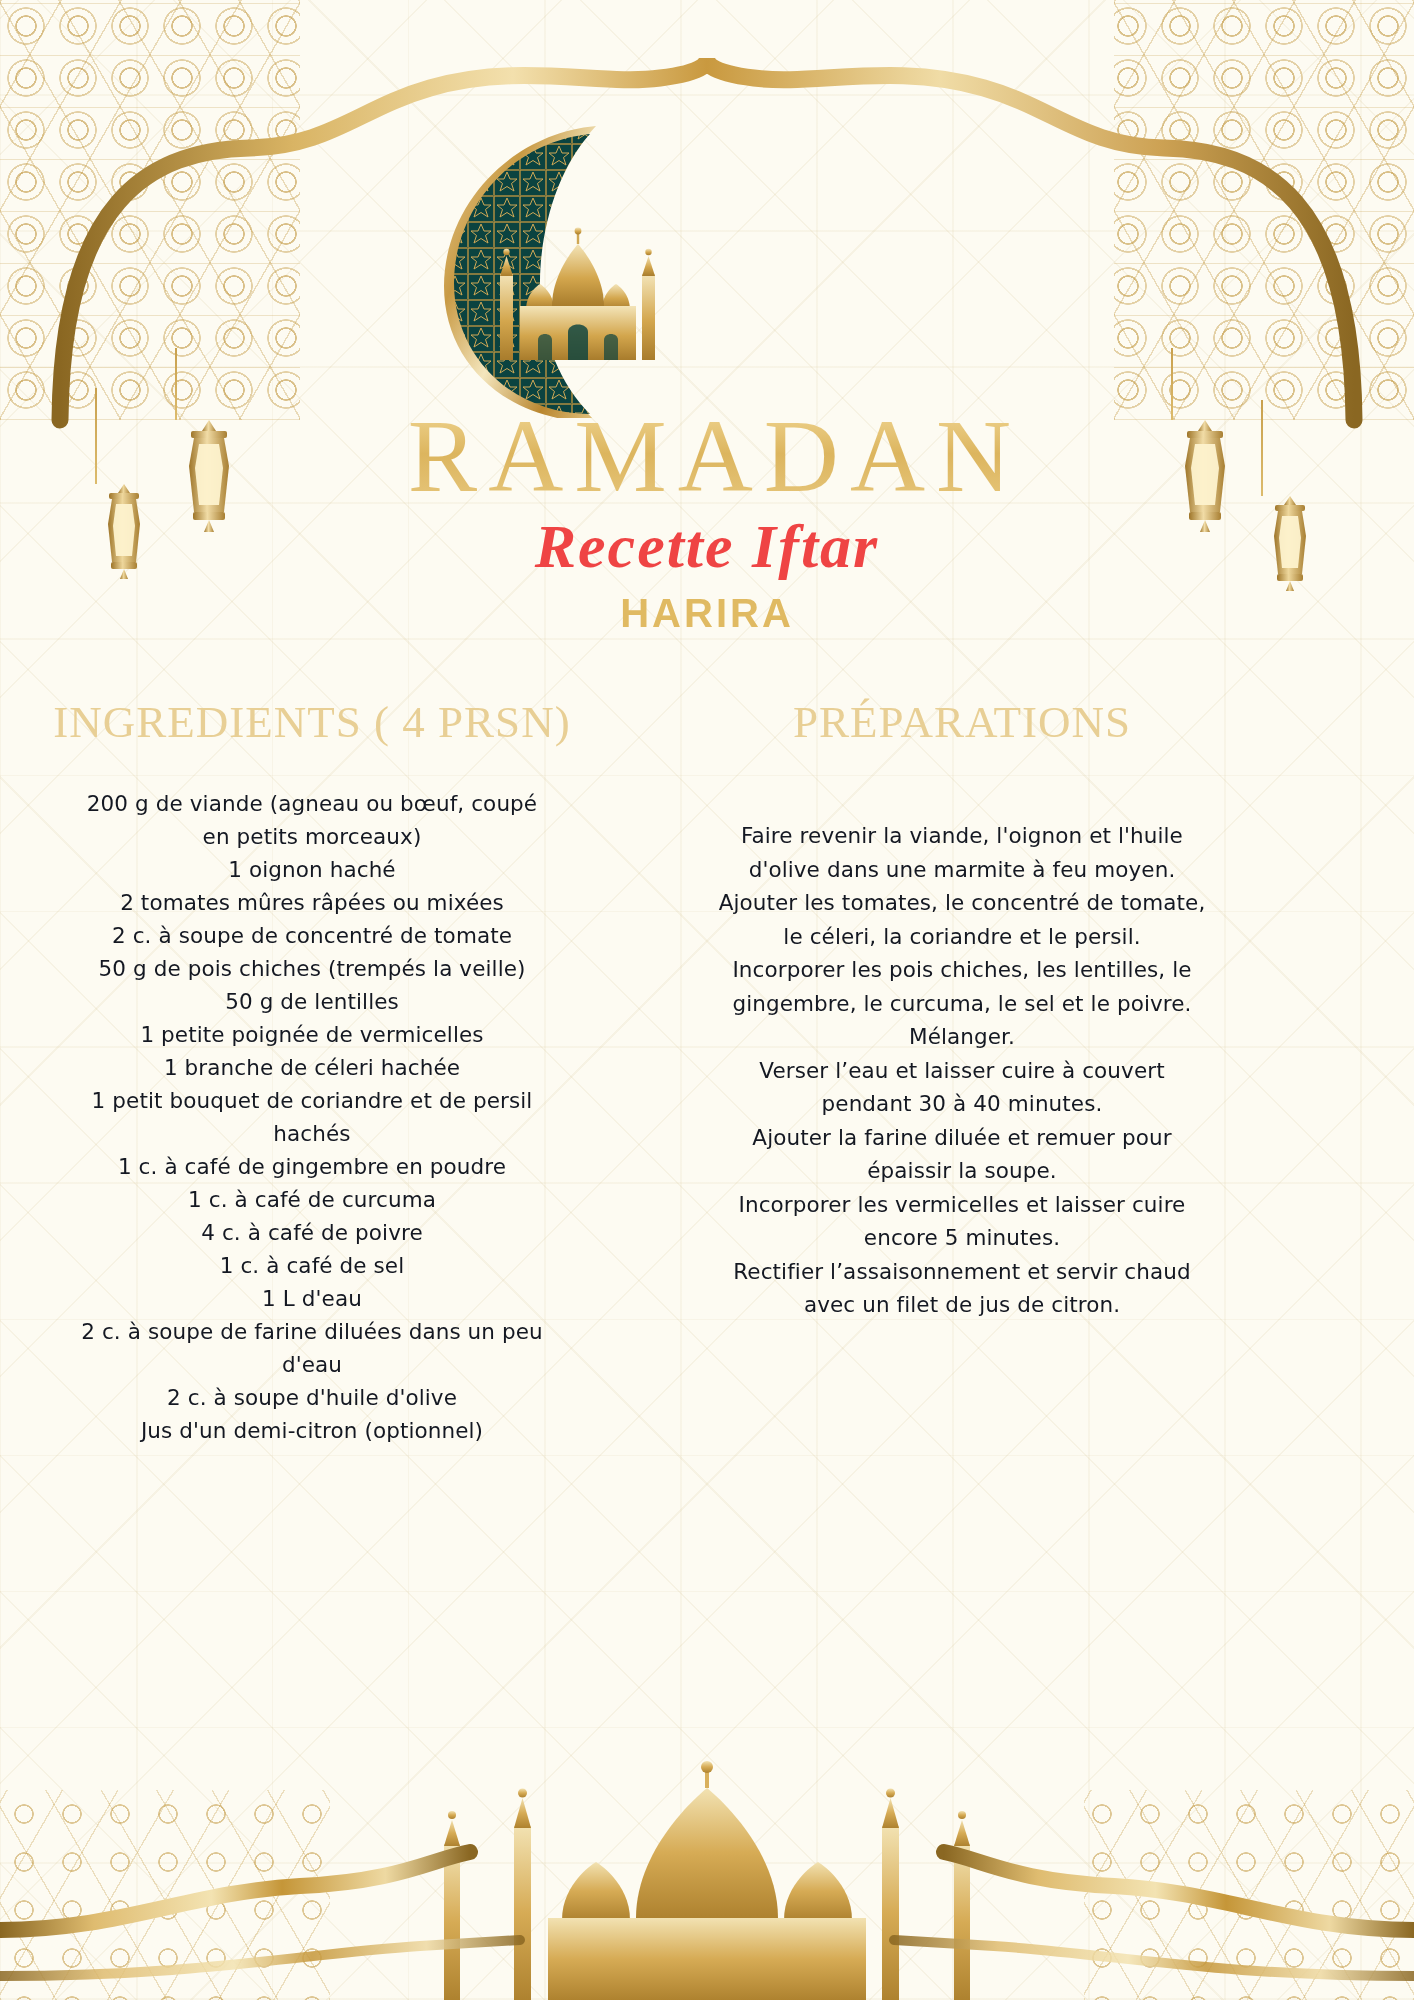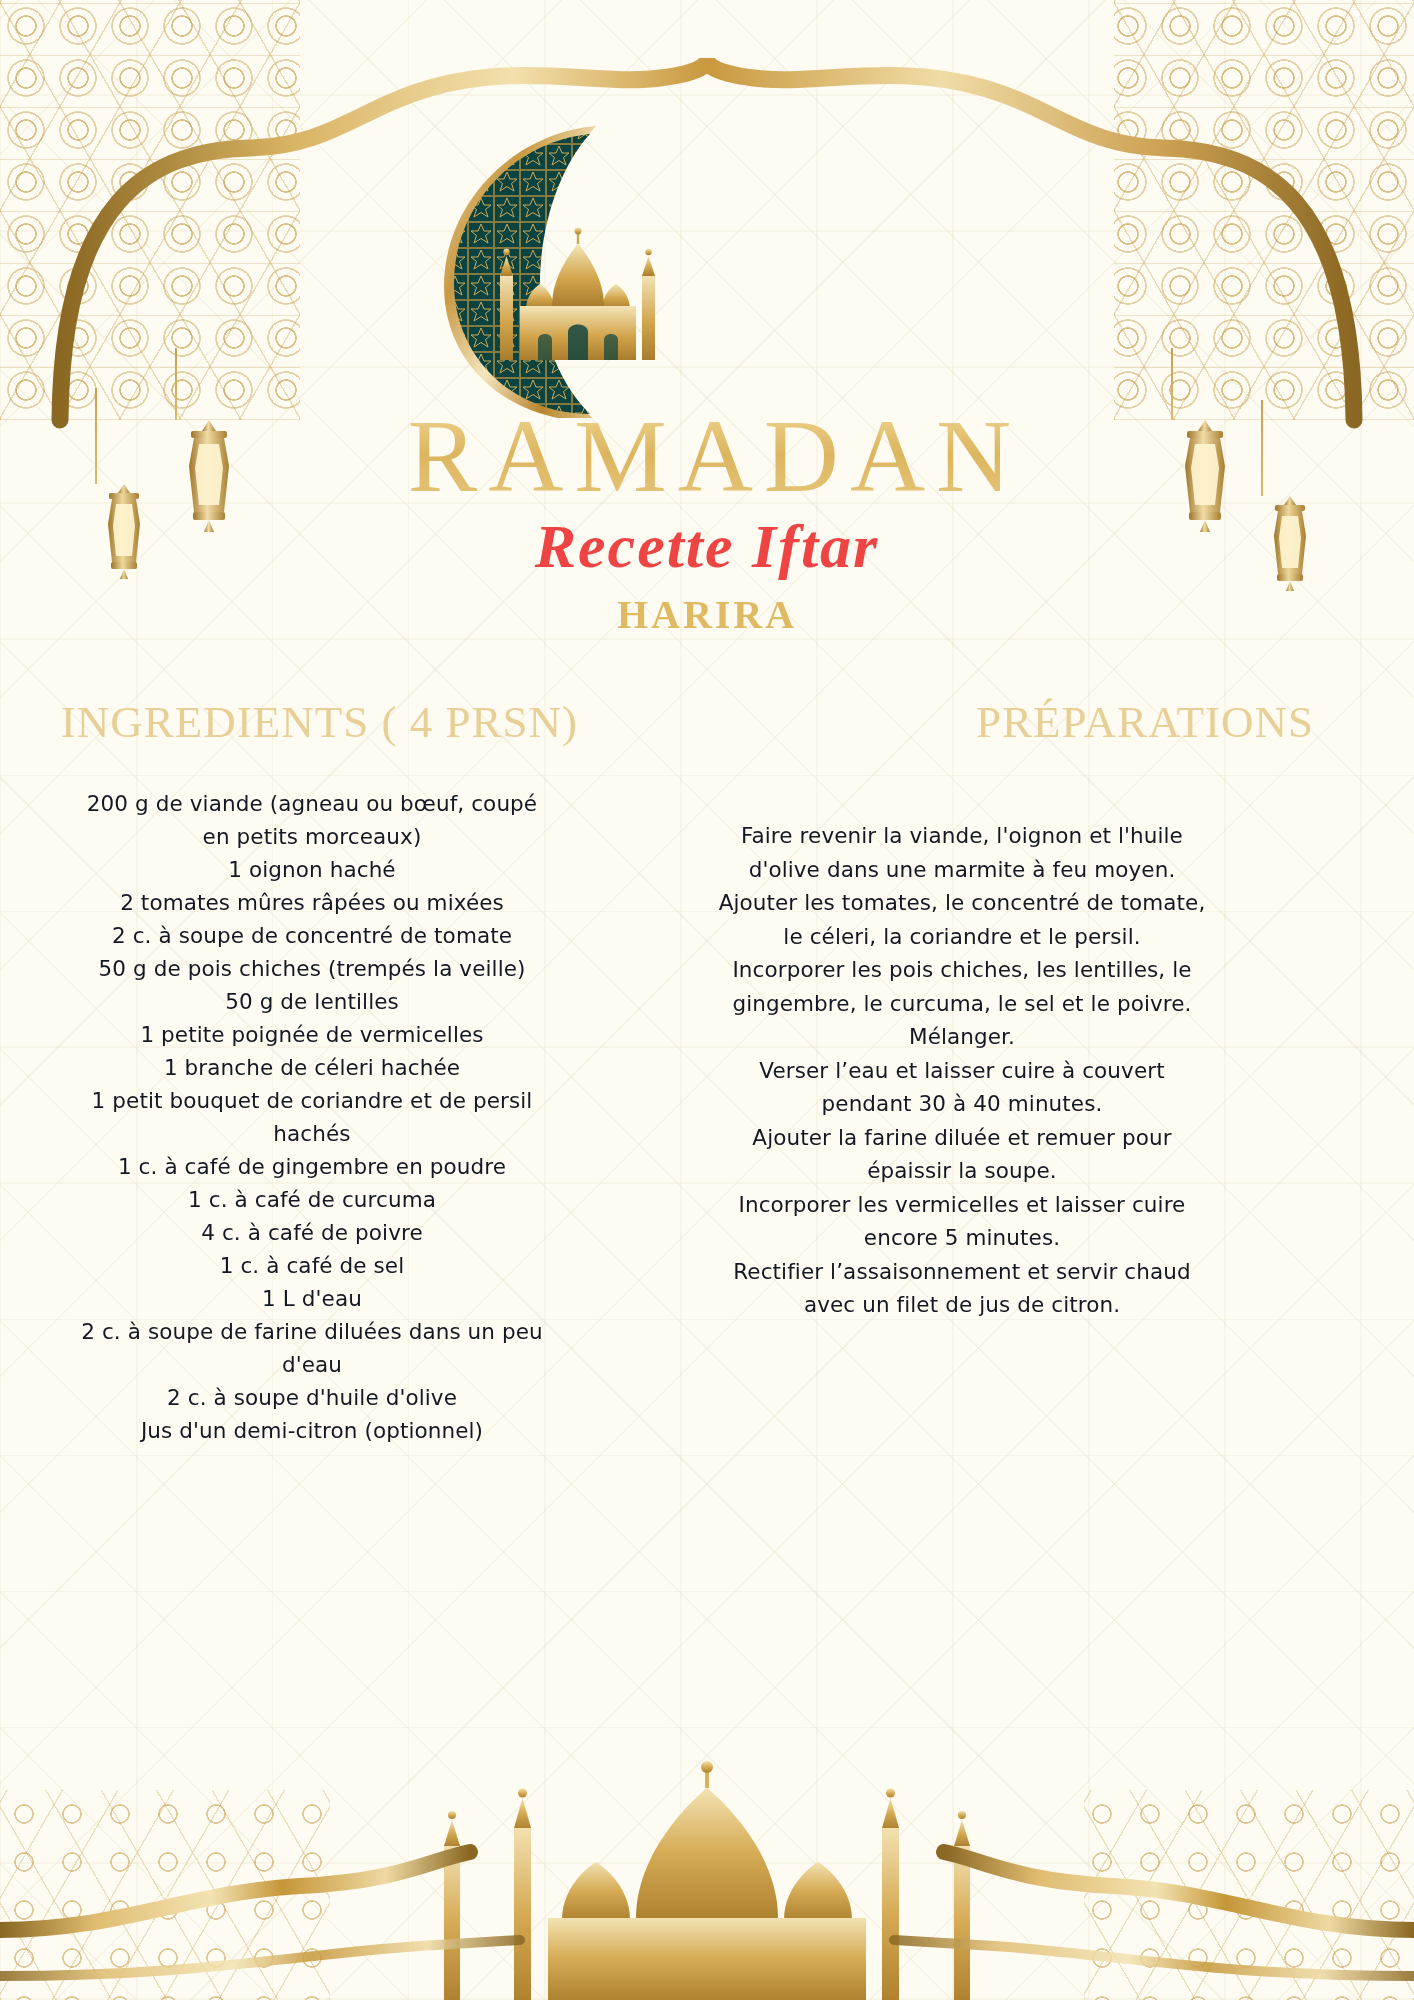--- a/index.html
+++ b/index.html
@@ -62,34 +62,34 @@
   }
   .t-recette{
     margin-top:6px;
     font-family:"Liberation Serif", serif;
     font-style:italic; font-weight:bold;
     font-size:62px; letter-spacing:2px; line-height:1.05;
     color:#ef4444;
   }
   .t-harira{
     margin-top:12px;
-    font-family:Liberation Serif, serif;
+    font-family:Liberation Sans, sans-serif;
     font-weight:bold; font-size:40px; letter-spacing:3px;
     color:#e0ba62;
   }
 
   
   .columns{ position:absolute; left:0; top:700px; width:1414px; z-index:7; display:flex; }
   .col{ box-sizing:border-box; }
   .col-ing{ width:600px; padding:0 22px 0 46px; }
   .col-prep{ width:814px; padding:0 100px 0 10px; }
 
   .sec-head{
     font-family:"Liberation Serif", serif;
-    font-size:45px; letter-spacing:1px; text-align:right;
+    font-size:45px; letter-spacing:1px; text-align:center;
     color:#e8cf95; line-height:1; margin:0 0 42px 0;
   }
   .col-prep .sec-head{ margin-bottom:74px; }
 
   .lines{ text-align:center; }
   .line{
     font-family:"DejaVu Sans", sans-serif;
     font-size:21.5px; line-height:33px;
     color:#141822; margin:0;
     letter-spacing:.1px;

